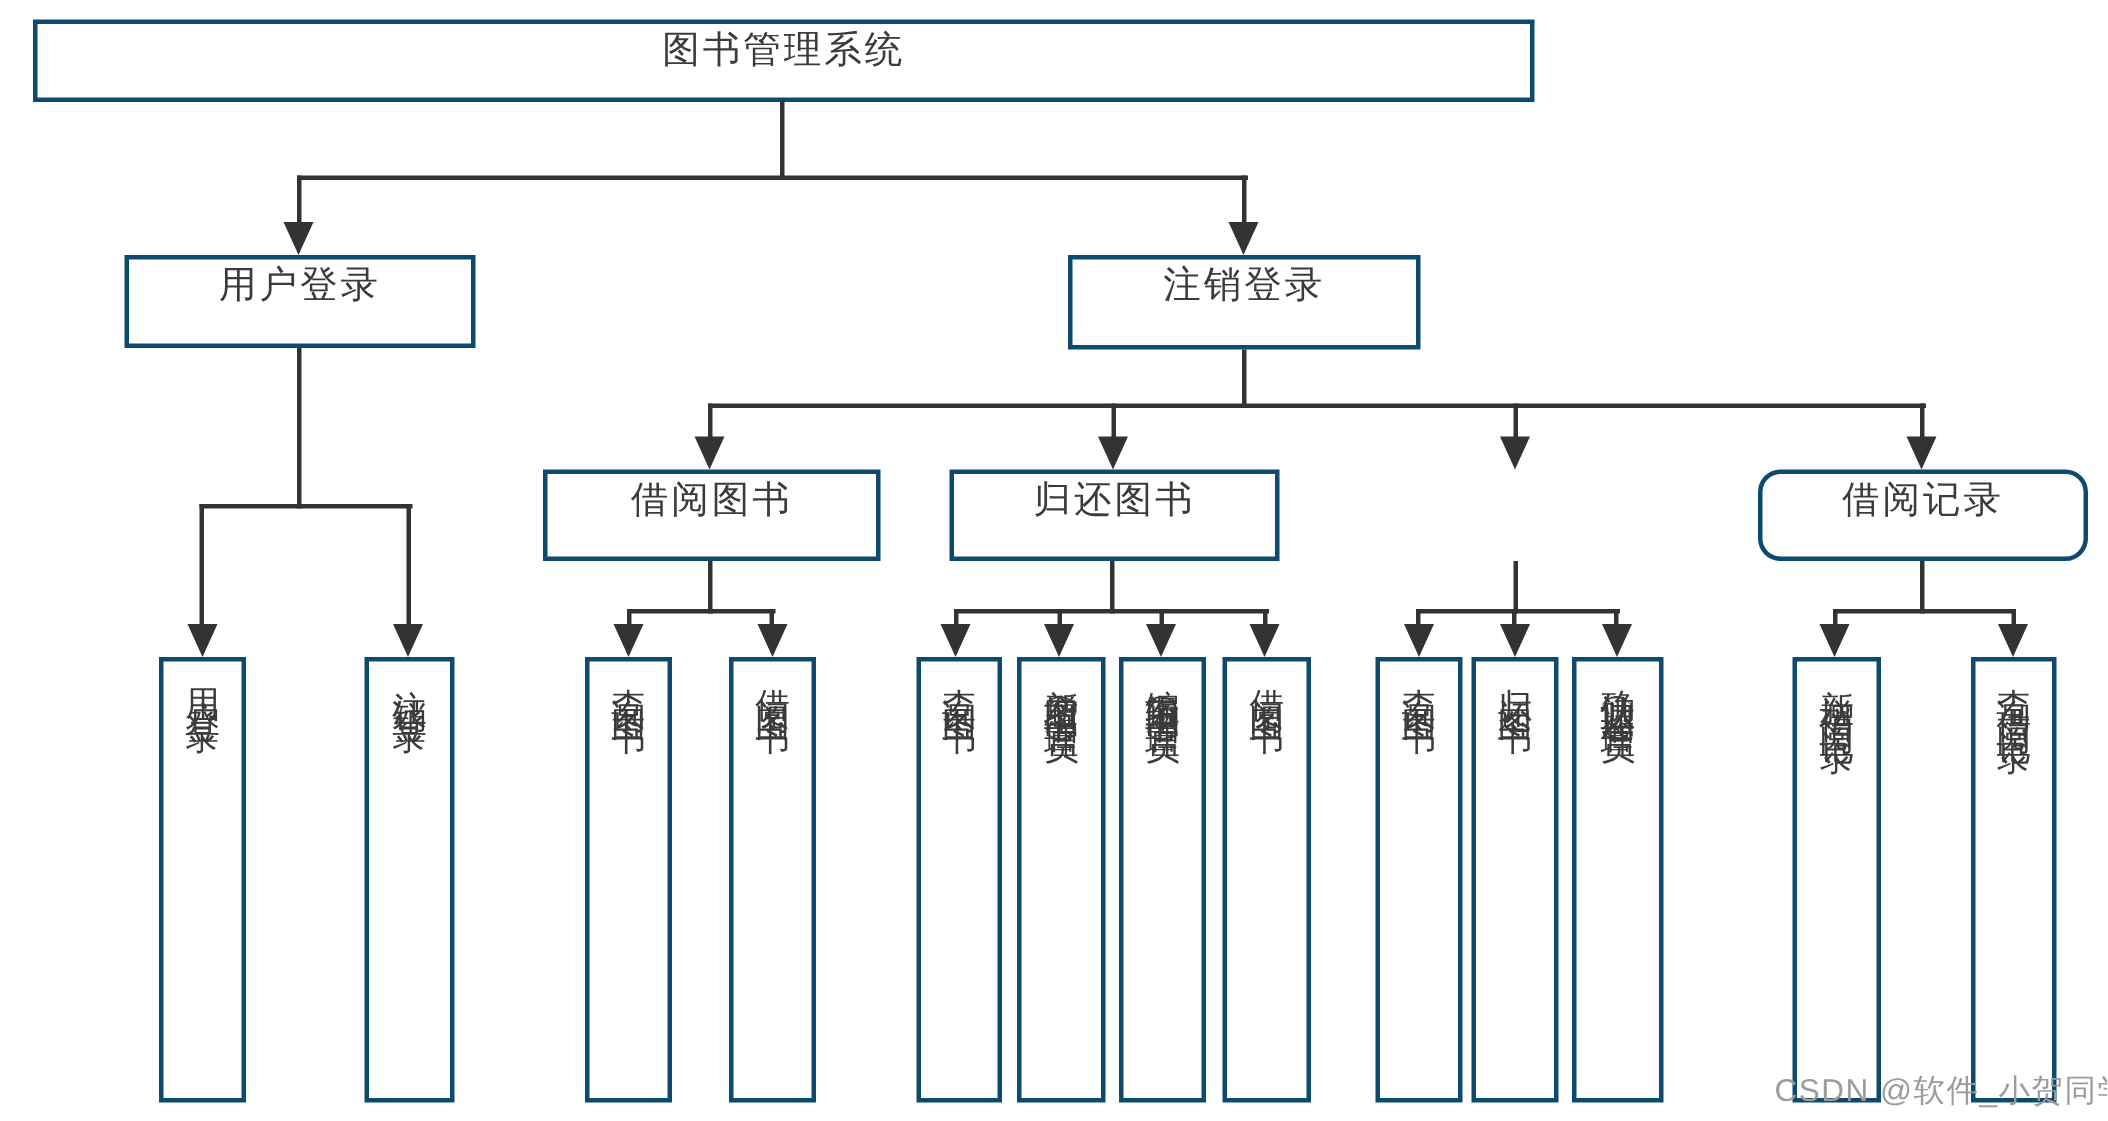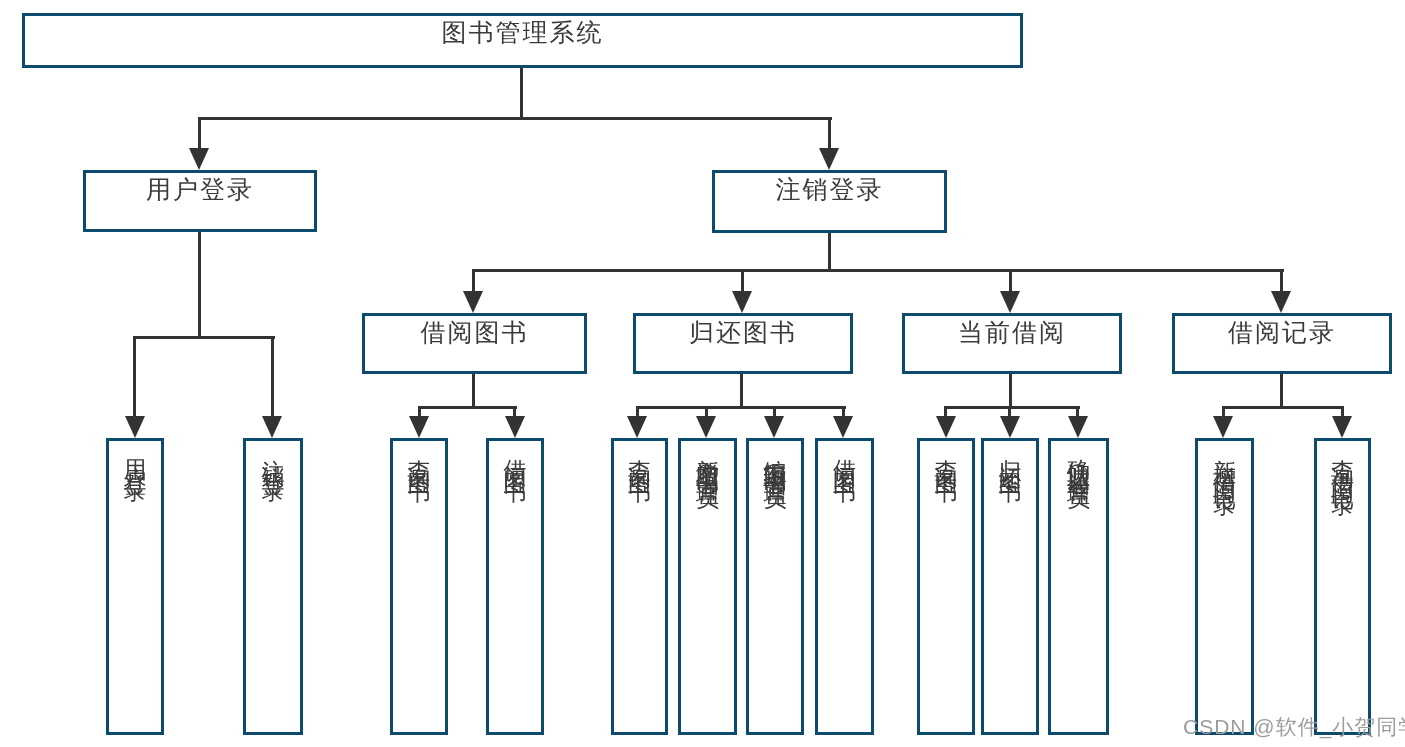--- a/index.html
+++ b/index.html
@@ -90,24 +90,21 @@
   <div class="arrow" style="left:1000px;top:291px;"></div>
   <div class="line" style="left:1280px;top:269px;width:3px;height:26px;"></div>
   <div class="arrow" style="left:1271px;top:291px;"></div>
 
   <div class="box" style="left:362px;top:313px;width:225px;height:61px;">
     <span class="hlabel">借阅图书</span>
   </div>
   <div class="box" style="left:633px;top:313px;width:220px;height:61px;">
     <span class="hlabel">归还图书</span>
   </div>
-  <div class="box" style="left:902px;top:313px;width:220px;height:61px;">
-    <span class="hlabel">当前借阅</span>
-  </div>
-  <div class="box" style="left:1172px;top:313px;width:220px;height:61px;">
+  <div class="box" style="left:1172px;top:313px;width:220px;height:61px;border-radius:15px;">
     <span class="hlabel">借阅记录</span>
   </div>
 
   <div class="line" style="left:472px;top:374px;width:3px;height:35px;"></div>
   <div class="line" style="left:418px;top:406px;width:99px;height:3px;"></div>
   <div class="line" style="left:418px;top:406px;width:3px;height:14px;"></div>
   <div class="arrow" style="left:409px;top:416px;"></div>
   <div class="line" style="left:513px;top:406px;width:3px;height:14px;"></div>
   <div class="arrow" style="left:505px;top:416px;"></div>
 

